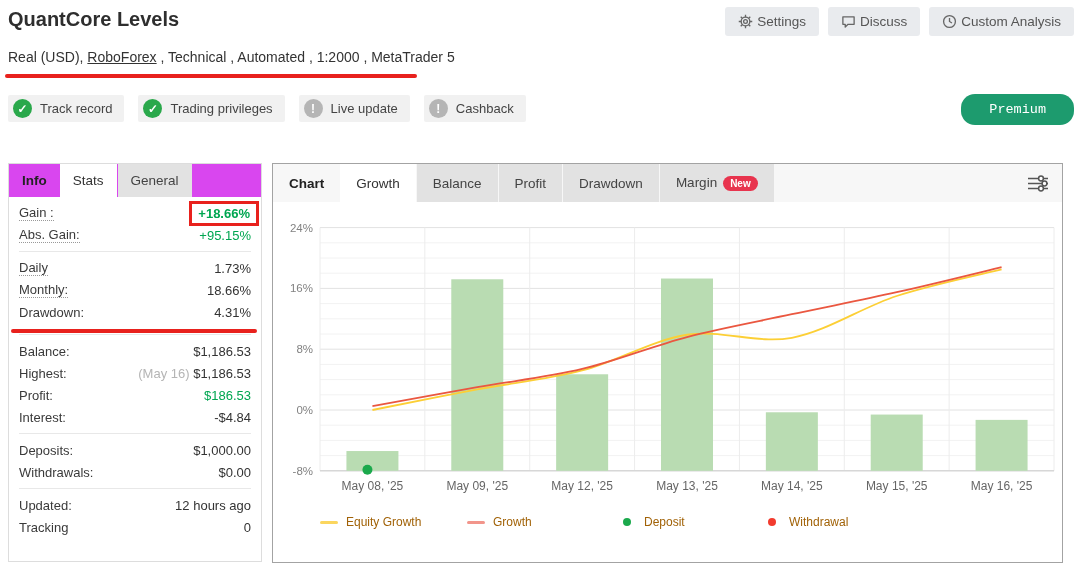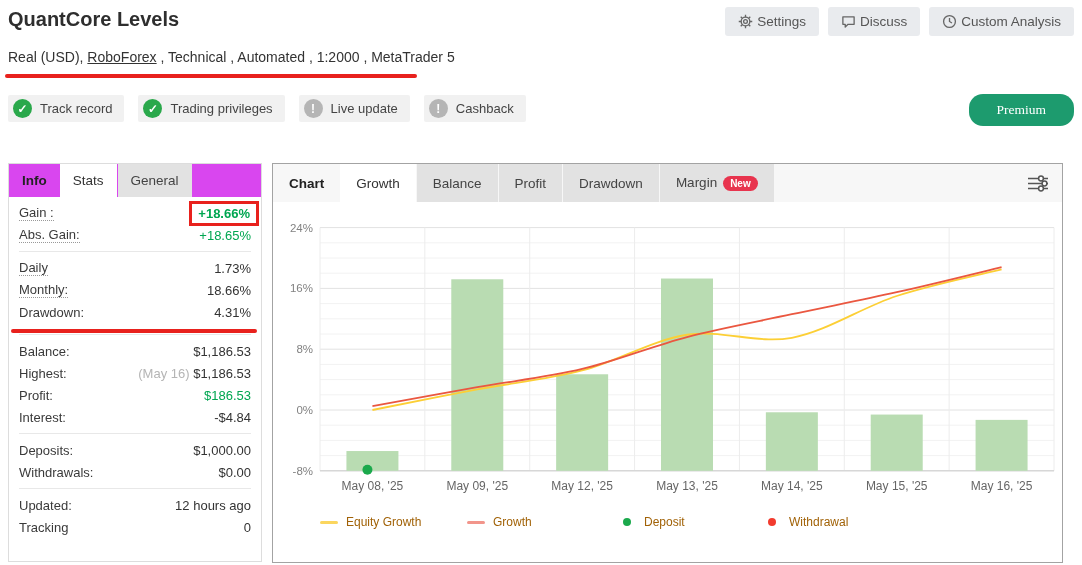--- a/index.html
+++ b/index.html
@@ -17,21 +17,21 @@
   .subtitle a{color:#333;text-decoration:underline;cursor:pointer;}
   .ann-subtitle-line{position:absolute;left:5px;top:74px;width:412px;height:4px;border-radius:2px;}
   .badges{position:absolute;left:8px;top:95px;display:flex;gap:14px;}
   .badge{display:flex;align-items:center;gap:8px;background:#f1f1f1;border-radius:2px;
          padding:4px 12px 4px 5px;font-size:13px;color:#444;}
   .badge-ico{width:19px;height:19px;border-radius:50%;color:#fff;display:flex;align-items:center;
              justify-content:center;font-size:12px;font-weight:bold;line-height:1;}
   .badge-ico.ok{background:#2aa84b;}
   .badge-ico.off{background:#b5b5b5;}
   .premium{position:absolute;top:94px;right:8px;background:#1d9b6e;color:#fff;border:none;
-           border-radius:14px;padding:8px 28px;font-size:13.5px;cursor:pointer;font-family:Liberation Serif, serif;}
+           border-radius:14px;padding:8px 28px;font-size:13.5px;cursor:pointer;font-family:Liberation Mono, monospace;}
   
   .stats-panel{position:absolute;left:8px;top:163px;width:254px;height:399px;border:1px solid #ddd;
                box-sizing:border-box;background:#fff;}
   .chart-panel{position:absolute;left:272px;top:163px;width:791px;height:400px;border:1px solid #a3a3a3;
                box-sizing:border-box;background:#fff;}
   .tabs{display:flex;background:#d946ef;}
   .chart-tabs{background:#f7f7f7;}
   .tab{border:none;background:transparent;padding:8px 13px;font-size:13.5px;color:#333;
        cursor:pointer;font-family:inherit;line-height:17px;white-space:nowrap;}
   .chart-tabs .tab{padding:10px 16px;}
@@ -128,21 +128,21 @@
       <button class="tab inactive"><span class="tab-label">General</span></button>
     </div>
   <div class="stats-body">
       <div class="sgroup first">
         <div class="srow">
     <span class="slabel bold dotted">Gain :</span>
     <span class="svalue"><span class="sprefix"></span><span class="sval-box" style="border-color: rgb(232, 33, 29);"><span class="sval green bold">+18.66%</span></span></span>
   </div>
         <div class="srow">
     <span class="slabel dotted">Abs. Gain:</span>
-    <span class="svalue"><span class="sprefix"></span><span class="sval green">+18.65%</span></span>
+    <span class="svalue"><span class="sprefix"></span><span class="sval green">+95.15%</span></span>
   </div>
       </div>
       <div class="sgroup">
         <div class="srow">
     <span class="slabel dotted">Daily</span>
     <span class="svalue"><span class="sprefix"></span><span class="sval">1.73%</span></span>
   </div>
         <div class="srow">
     <span class="slabel dotted">Monthly:</span>
     <span class="svalue"><span class="sprefix"></span><span class="sval">18.66%</span></span>

